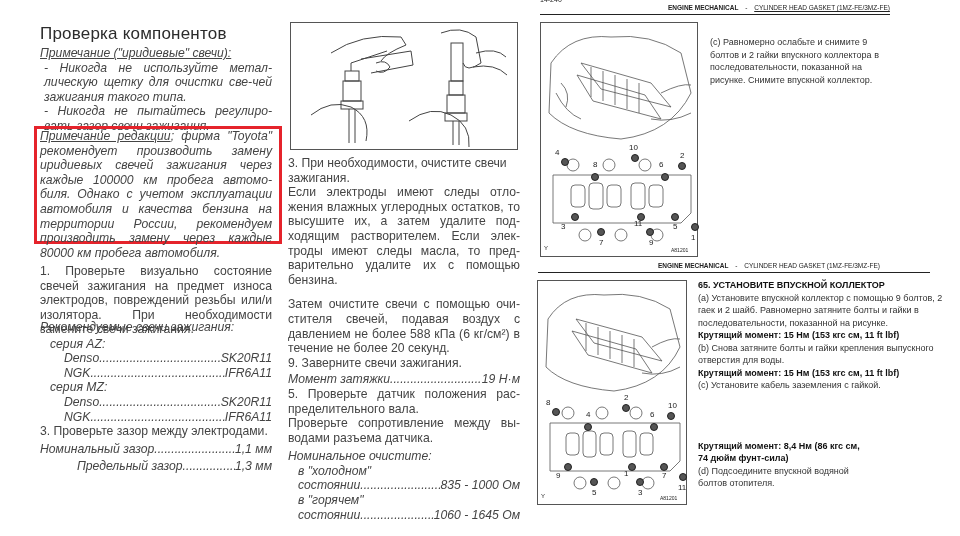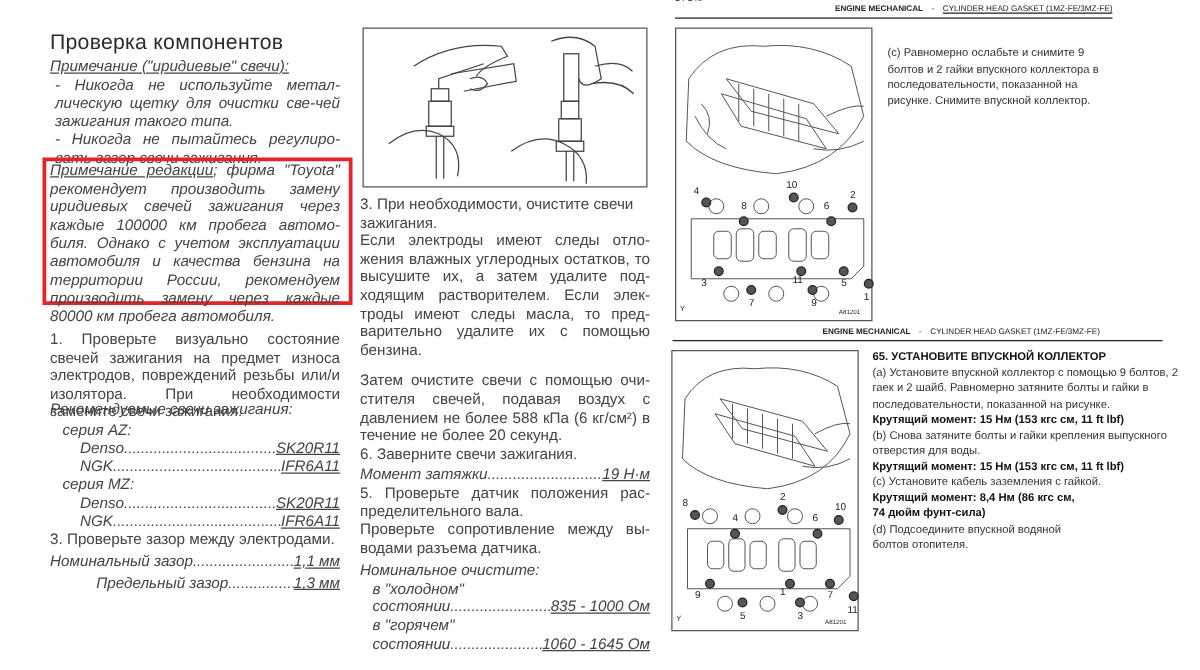--- a/index.html
+++ b/index.html
@@ -10,21 +10,21 @@
   .it{font-style:italic;}
   .ul{text-decoration:underline;}
   .lcol{left:40px;top:32px;width:232px;font-size:12.2px;line-height:14.6px;color:#444;}
   .lcol p{margin:0;}
   .just{text-align:justify;}
   .redbox{position:absolute;left:34px;top:126px;width:248px;height:118px;border:3px solid #e5232b;box-sizing:border-box;}
   .row{display:flex;white-space:nowrap;overflow:hidden;}
   .row .k{flex:0 0 auto;}
   .row .d{flex:1 1 auto;overflow:hidden;}
   .row .d::before{content:"....................................................................................................";letter-spacing:0px;}
-  .row .v{flex:0 0 auto;text-decoration:underline;}
+  .row .v{flex:0 0 auto;}
   .mcol{left:288px;width:232px;font-size:12.2px;line-height:14.6px;color:#444;}
   .mcol p{margin:0;}
   .fig{border:1px solid #555;box-sizing:border-box;background:#fff;}
   .hdr{font-size:6.5px;color:#222;white-space:nowrap;}
   .hdr b{font-weight:bold;}
   .hline{height:1px;background:#222;}
   .rtext{font-size:9px;line-height:12.5px;color:#333;}
   .rtext p{margin:0;}
   .num{position:absolute;font-size:8px;color:#222;}
   .bolt{position:absolute;width:8px;height:8px;border-radius:50%;background:#555;border:1.5px solid #222;box-sizing:border-box;}
@@ -107,21 +107,21 @@
       <path d="M185 30 q20 -6 30 4 M182 44 q22 -4 34 8"></path>
       <path d="M118 98 Q140 82 160 92 Q180 102 178 124"></path>
     </g>
   </svg>
 </div>
 
 <div class="abs mcol" style="top:156px;">
   <p>3. При необходимости, очистите свечи зажигания.</p>
   <p class="just">Если электроды имеют следы отло-жения влажных углеродных остатков, то высушите их, а затем удалите под-ходящим растворителем. Если элек-троды имеют следы масла, то пред-варительно удалите их с помощью бензина.</p>
   <p class="just" style="margin-top:10px;">Затем очистите свечи с помощью очи-стителя свечей, подавая воздух с давлением не более 588 кПа (6 кг/см²) в течение не более 20 секунд.</p>
-  <p>6. Заверните свечи зажигания.</p>
+  <p>9. Заверните свечи зажигания.</p>
   <div class="row it" style="margin-top:2px;">
       <span class="k">Момент затяжки</span>
       <span class="d"></span>
       <span class="v">19 Н·м</span>
     </div>
   <p class="just">5. Проверьте датчик положения рас-пределительного вала.</p>
   <p class="just">Проверьте сопротивление между вы-водами разъема датчика.</p>
   <p class="it" style="margin-top:4px;">Номинальное очистите:</p>
   <p class="it" style="padding-left:10px;">в "холодном"</p>
   <div class="row it" style="padding-left:10px;">
@@ -259,15 +259,15 @@
   <span class="num" style="left:122px;top:214px;font-size:5px;">A81201</span>
 </div>
 
 <div class="abs rtext" style="left:698px;top:279px;width:248px;">
   <p style="font-weight:bold;color:#111;">65. УСТАНОВИТЕ ВПУСКНОЙ КОЛЛЕКТОР</p>
   <p>(a) Установите впускной коллектор с помощью 9 болтов, 2 гаек и 2 шайб. Равномерно затяните болты и гайки в последовательности, показанной на рисунке.</p>
   <p style="font-weight:bold;color:#111;">Крутящий момент: 15 Нм (153 кгс  см, 11 ft  lbf)</p>
   <p>(b) Снова затяните болты и гайки крепления выпускного отверстия для воды.</p>
   <p style="font-weight:bold;color:#111;">Крутящий момент: 15 Нм (153 кгс  см, 11 ft  lbf)</p>
   <p>(c) Установите кабель заземления с гайкой.</p>
-  <p style="font-weight:bold;color:#111;width:170px;">Крутящий момент: 8,4 Нм (86 кгс  см, 74 дюйм  фунт-сила)</p>
+  <p style="font-weight:bold;color:#111;width:170px;margin-top:48px;">Крутящий момент: 8,4 Нм (86 кгс  см, 74 дюйм  фунт-сила)</p>
   <p style="width:170px;">(d) Подсоедините впускной водяной болтов отопителя.</p>
 </div>
 
 </body></html>

